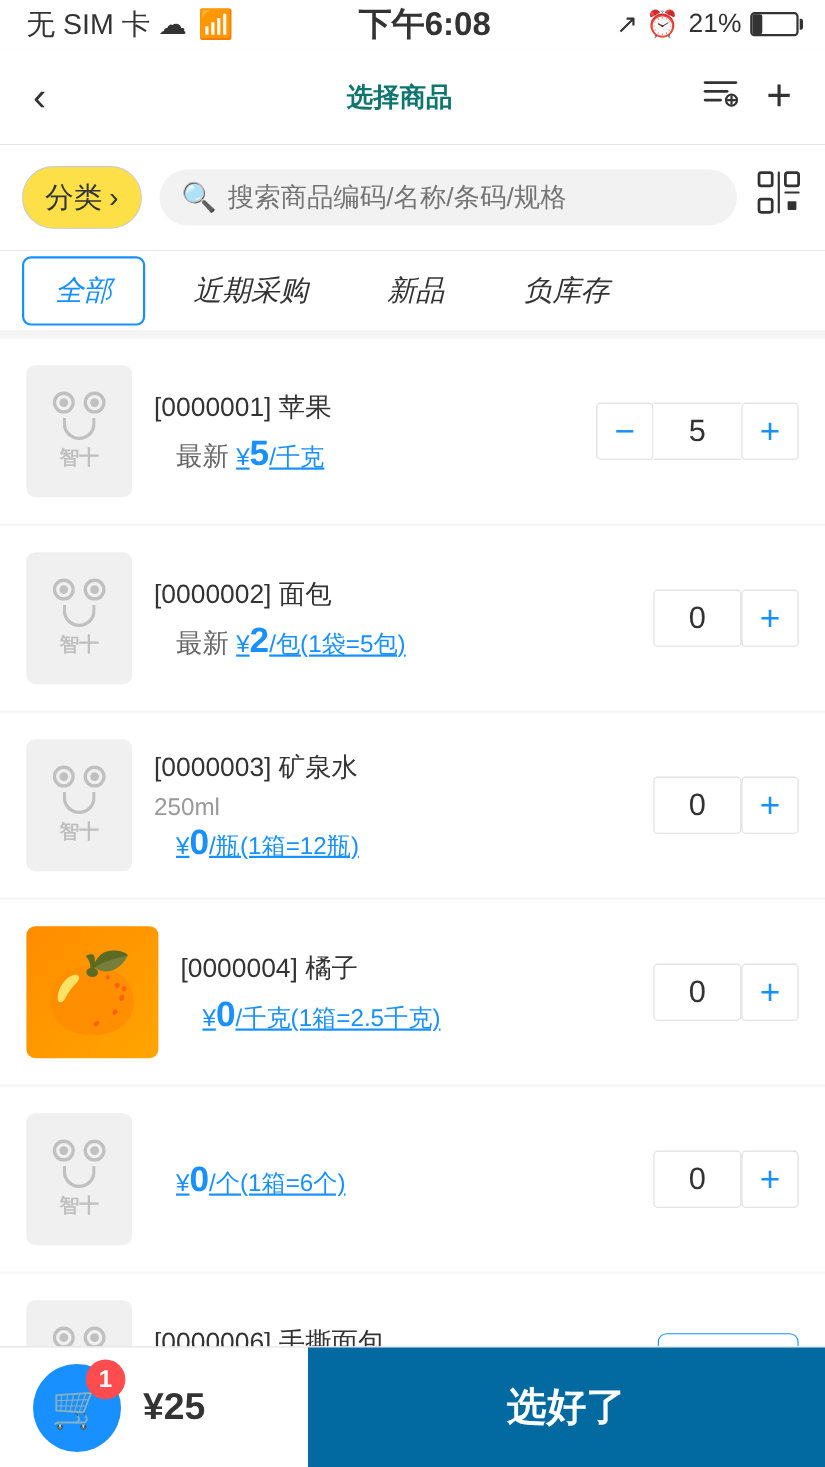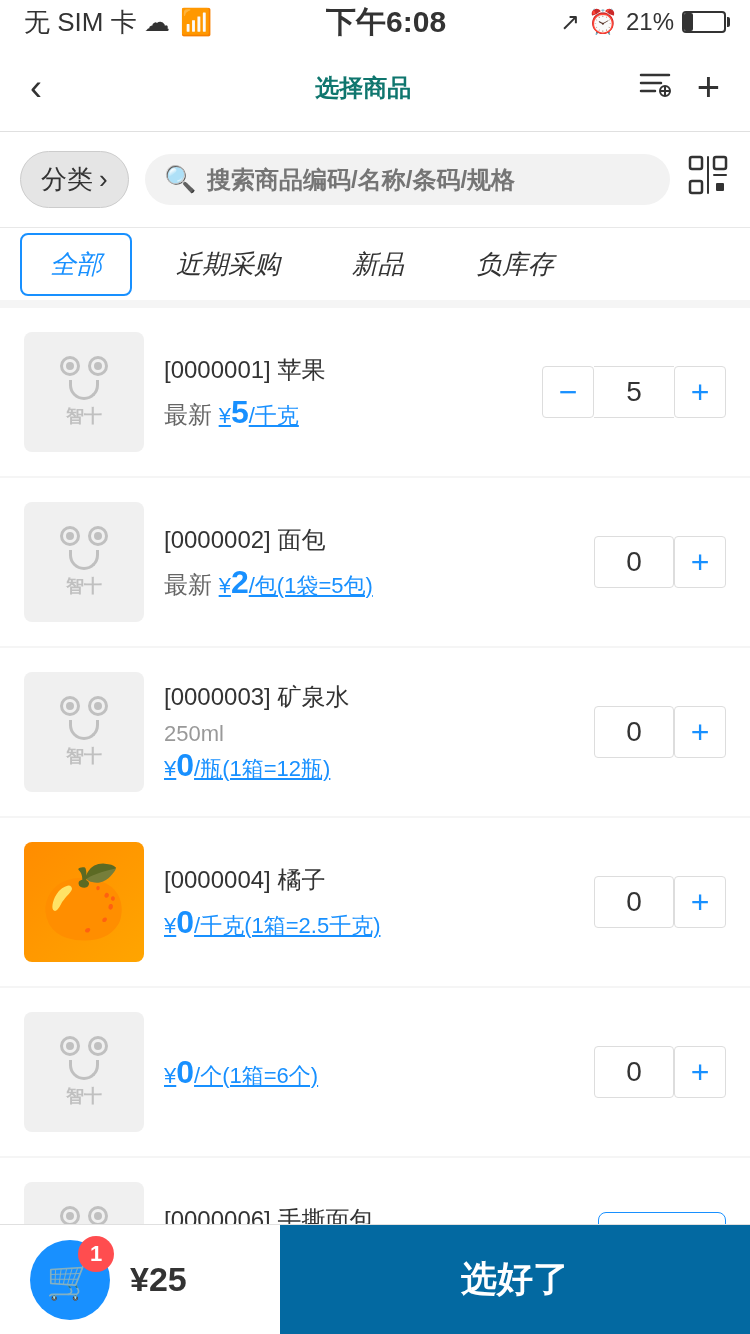--- a/index.html
+++ b/index.html
@@ -105,41 +105,40 @@
     .category-btn {
       display: flex;
       align-items: center;
       gap: 6px;
       border: 1px solid #ccc;
       border-radius: 40px;
       padding: 10px 20px;
       font-size: 26px;
       color: #333;
       white-space: nowrap;
-      background: #e5e5e5;
+      background: #fde047;
       cursor: pointer;
     }
     .search-box {
       flex: 1;
       display: flex;
       align-items: center;
       background: #f2f2f2;
       border-radius: 40px;
       padding: 10px 20px;
       gap: 10px;
     }
     .search-icon-text { color: #999; font-size: 26px; }
     .search-input {
       border: none;
       background: transparent;
       font-size: 24px;
       color: #1d4ed8;
       flex: 1;
       outline: none;
-      font-weight: bold;
     }
     .scan-icon {
       font-size: 36px;
       color: #333;
       cursor: pointer;
     }
 
     
     .tabs-bar {
       width: 750px;
@@ -174,21 +173,21 @@
     .product-item {
       width: 750px;
       background: #fff;
       display: flex;
       align-items: center;
       padding: 24px 24px;
       margin-bottom: 2px;
       min-height: 140px;
     }
     .product-img {
-      width: 120px;
+      width: 96px;
       height: 120px;
       background: #f0f0f0;
       border-radius: 8px;
       display: flex;
       align-items: center;
       justify-content: center;
       flex-shrink: 0;
       overflow: hidden;
     }
     .owl-logo {
@@ -233,20 +232,21 @@
     }
     .product-name {
       font-size: 24px;
       color: #333;
       font-weight: 500;
       margin-bottom: 8px;
     }
     .product-price {
       font-size: 24px;
       color: #666;
+      margin-left: 20px;
     }
     .price-label { color: #666; }
     .price-unit { color: #1890ff; font-size: 22px; text-decoration: underline; }
     .price-num { color: #1890ff; font-size: 32px; font-weight: 700; }
     .price-per { color: #1890ff; font-size: 22px; text-decoration: underline; }
     .product-spec {
       font-size: 22px;
       color: #999;
       margin-top: 4px;
     }

